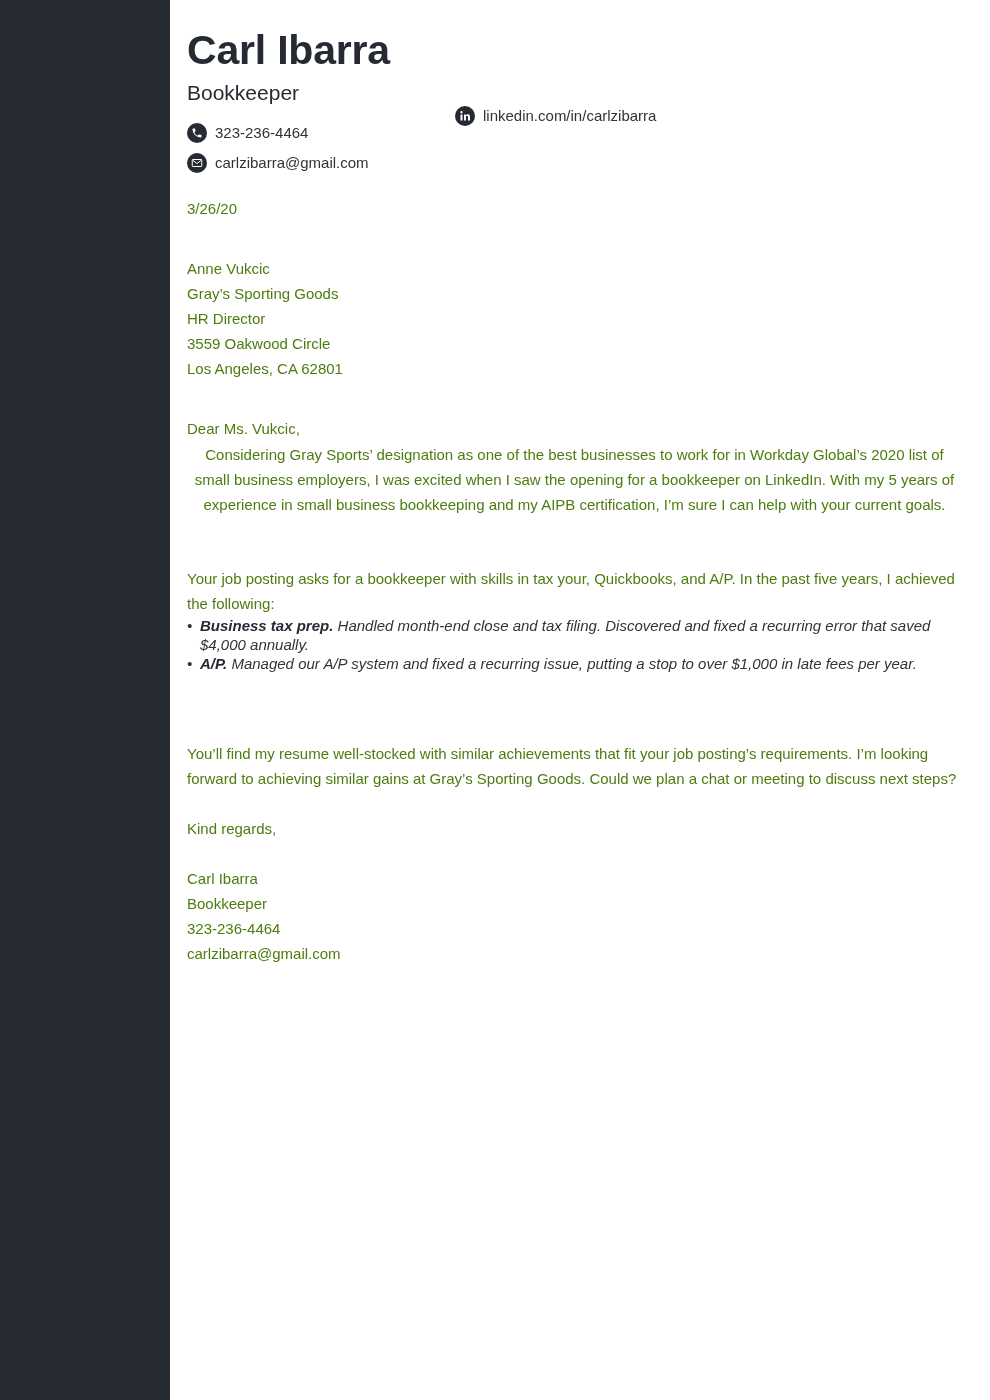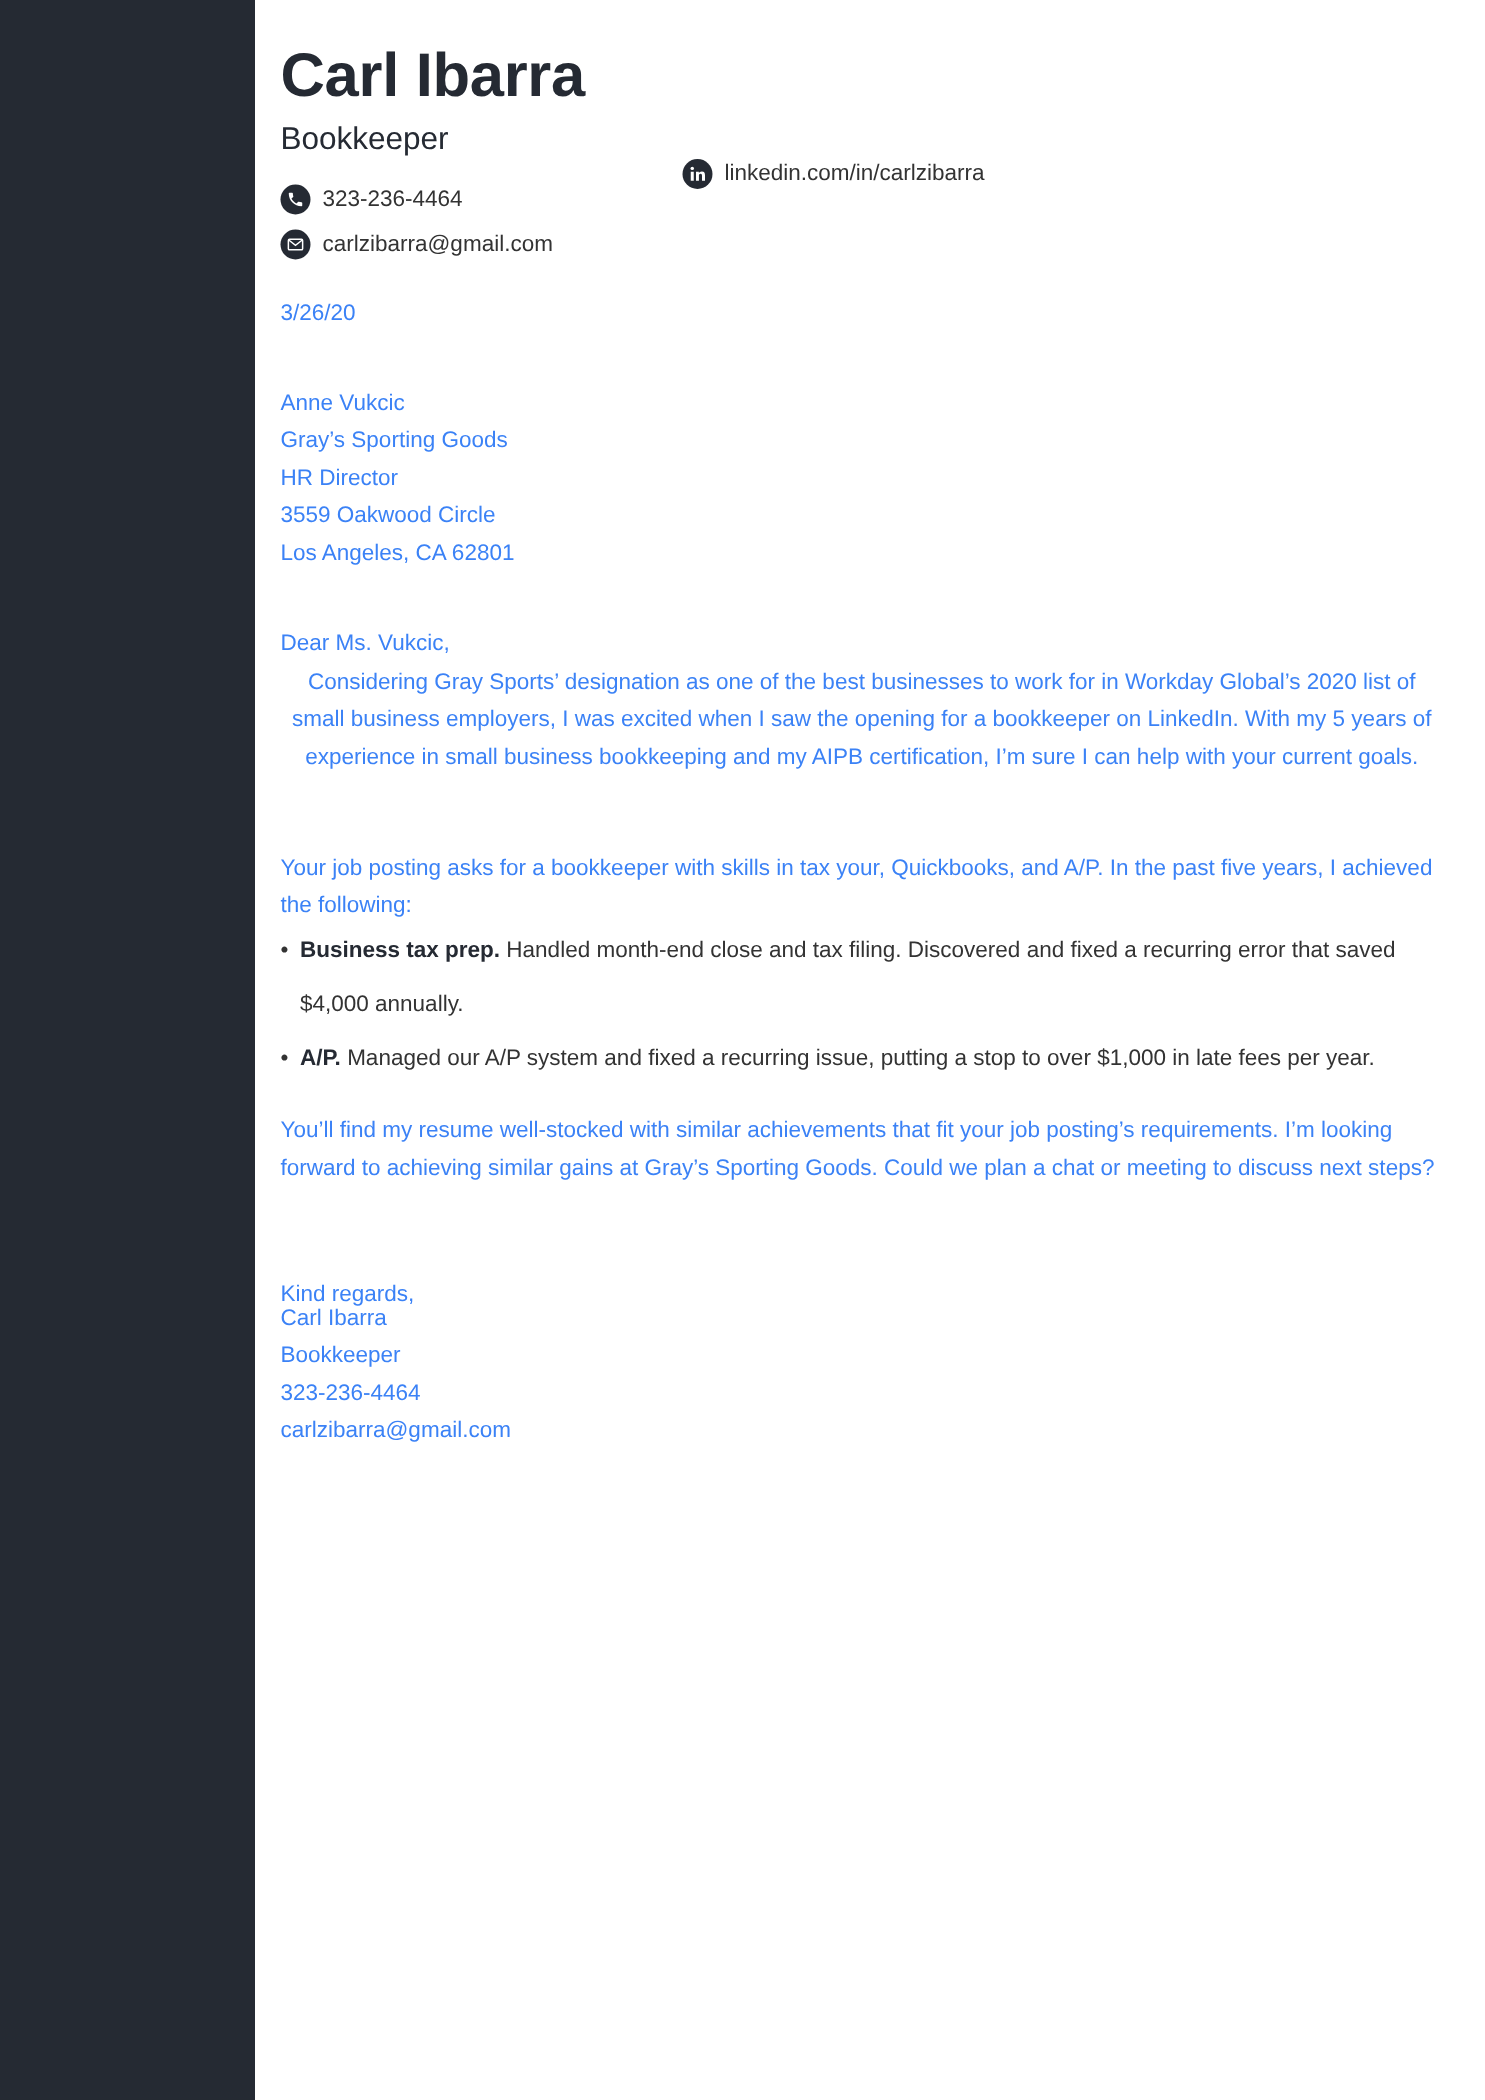--- a/index.html
+++ b/index.html
@@ -8,33 +8,33 @@
     .sidebar { position: absolute; left: 0; top: 0; width: 170px; height: 1400px; background: #252a33; }
     .main { position: absolute; left: 187px; top: 0; width: 780px; }
     .name { position: absolute; top: 27px; left: 0; font-size: 41px; font-weight: bold; color: #252a33; line-height: 46px; white-space: nowrap; letter-spacing: -0.2px; }
     .title { position: absolute; top: 80px; left: 0; font-size: 21px; color: #252a33; line-height: 26px; white-space: nowrap; }
     .contact { position: absolute; display: flex; align-items: center; font-size: 15px; color: #333; line-height: 20px; white-space: nowrap; }
     .contact .ico { width: 20px; height: 20px; border-radius: 50%; background: #252a33; display: inline-flex; align-items: center; justify-content: center; margin-right: 8px; flex-shrink: 0; }
     .contact .ico svg { display: block; }
     .c-phone { top: 123px; left: 0; }
     .c-linkedin { top: 106px; left: 268px; }
     .c-email { top: 153px; left: 0; }
-    .body-text { position: absolute; left: 0; width: 775px; font-size: 15px; line-height: 25px; color: #3b82f6; }
+    .body-text { position: absolute; left: 0; width: 775px; font-size: 15px; line-height: 25px; color: #4d7c0f; }
     .line { display: block; white-space: nowrap; }
     .date { top: 196px; }
     .recipient { top: 256px; }
     .salutation { top: 416px; }
     .p1 { top: 442px; text-align: center; }
     .p2 { top: 566px; }
-    .bullets { position: absolute; left: 0; top: 616px; width: 775px; font-size: 15px; line-height: 36px; color: #333; list-style: none; }
+    .bullets { position: absolute; left: 0; top: 616px; width: 775px; font-size: 15px; line-height: 19px; color: #333; list-style: none; font-style: italic; }
     .bullets li { position: relative; padding-left: 13px; }
     .bullets li::before { content: "\2022"; position: absolute; left: 0; top: 0; }
     .bullets b { font-weight: bold; color: #252a33; }
     .p3 { top: 741px; }
-    .closing { top: 816px; margin-top: 34px; }
+    .closing { top: 816px; }
     .signature { top: 866px; }
   </style>
 </head>
 <body>
 
 <div class="sidebar"></div>
 
 <div class="main">
 
   <h1 class="name">Carl Ibarra</h1>

